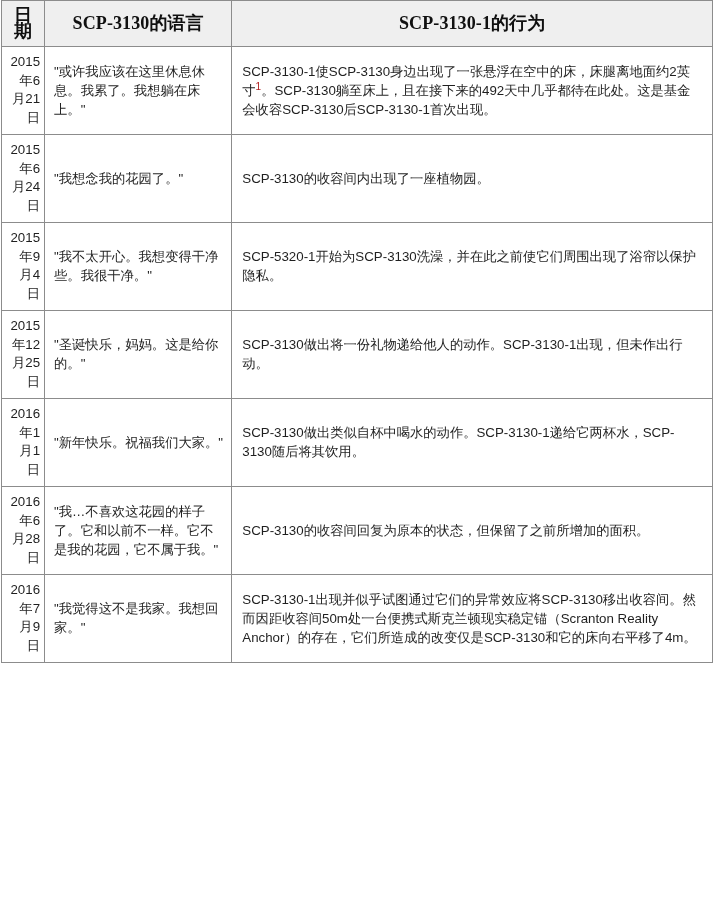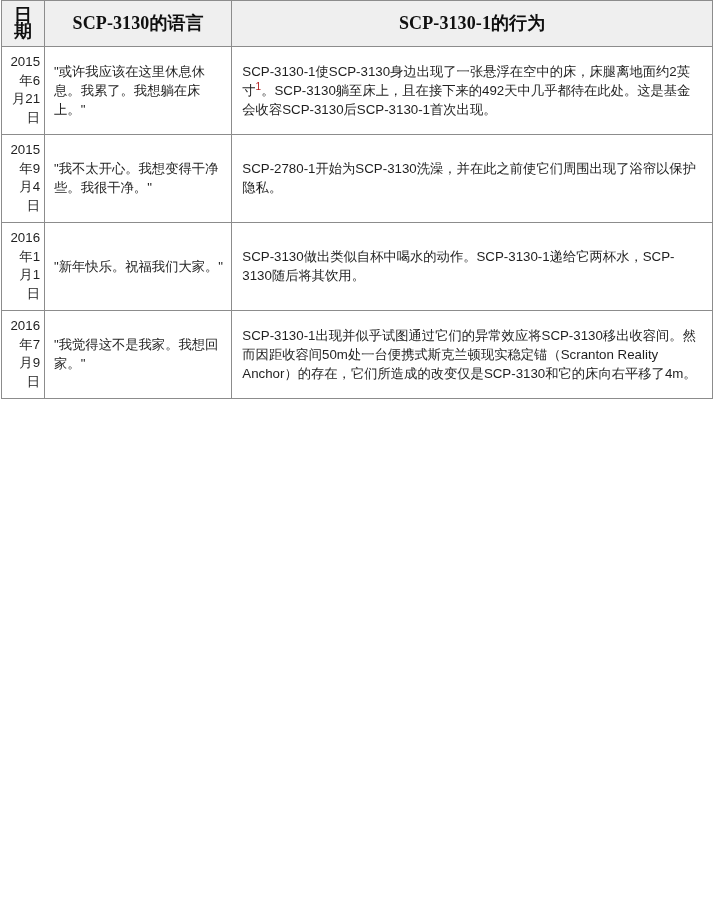--- a/index.html
+++ b/index.html
@@ -98,28 +98,43 @@
       <th class="cell-action">SCP-3130-1的行为</th>
     </tr>
   </thead>
   <tbody id="log-body">
       <tr>
         <td class="cell-date">2015年6月21日</td>
         <td class="cell-speech">"或许我应该在这里休息休息。我累了。我想躺在床上。"</td>
         <td class="cell-action"><span>SCP-3130-1使SCP-3130身边出现了一张悬浮在空中的床，床腿离地面约2英寸</span><a class="footnote-ref">1</a><span>。SCP-3130躺至床上，且在接下来的492天中几乎都待在此处。这是基金会收容SCP-3130后SCP-3130-1首次出现。</span></td>
       </tr>
       <tr>
+        <td class="cell-date">2015年6月24日</td>
+        <td class="cell-speech">"我想念我的花园了。"</td>
+        <td class="cell-action">SCP-3130的收容间内出现了一座植物园。</td>
+      </tr>
+      <tr>
         <td class="cell-date">2015年9月4日</td>
         <td class="cell-speech">"我不太开心。我想变得干净些。我很干净。"</td>
-        <td class="cell-action">SCP-2780-1开始为SCP-3130洗澡，并在此之前使它们周围出现了浴帘以保护隐私。</td>
+        <td class="cell-action">SCP-5320-1开始为SCP-3130洗澡，并在此之前使它们周围出现了浴帘以保护隐私。</td>
+      </tr>
+      <tr>
+        <td class="cell-date">2015年12月25日</td>
+        <td class="cell-speech">"圣诞快乐，妈妈。这是给你的。"</td>
+        <td class="cell-action">SCP-3130做出将一份礼物递给他人的动作。SCP-3130-1出现，但未作出行动。</td>
       </tr>
       <tr>
         <td class="cell-date">2016年1月1日</td>
         <td class="cell-speech">"新年快乐。祝福我们大家。"</td>
         <td class="cell-action">SCP-3130做出类似自杯中喝水的动作。SCP-3130-1递给它两杯水，SCP-3130随后将其饮用。</td>
+      </tr>
+      <tr>
+        <td class="cell-date">2016年6月28日</td>
+        <td class="cell-speech">"我…不喜欢这花园的样子了。它和以前不一样。它不是我的花园，它不属于我。"</td>
+        <td class="cell-action">SCP-3130的收容间回复为原本的状态，但保留了之前所增加的面积。</td>
       </tr>
       <tr>
         <td class="cell-date">2016年7月9日</td>
         <td class="cell-speech">"我觉得这不是我家。我想回家。"</td>
         <td class="cell-action">SCP-3130-1出现并似乎试图通过它们的异常效应将SCP-3130移出收容间。然而因距收容间50m处一台便携式斯克兰顿现实稳定锚（Scranton Reality Anchor）的存在，它们所造成的改变仅是SCP-3130和它的床向右平移了4m。</td>
       </tr>
     </tbody>
 </table>
 
 </body></html>

